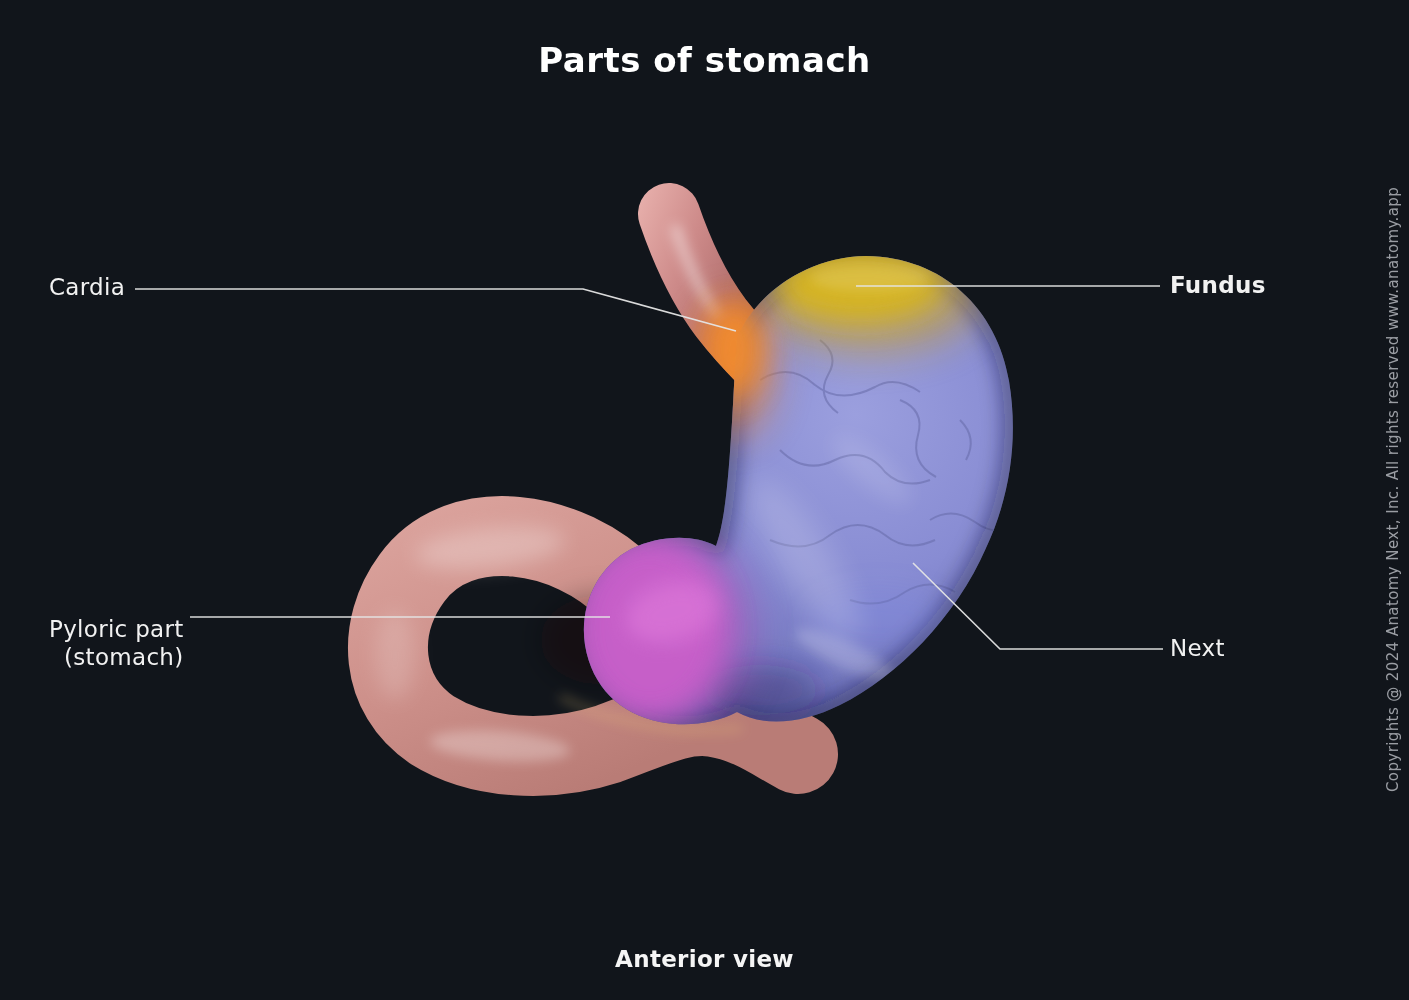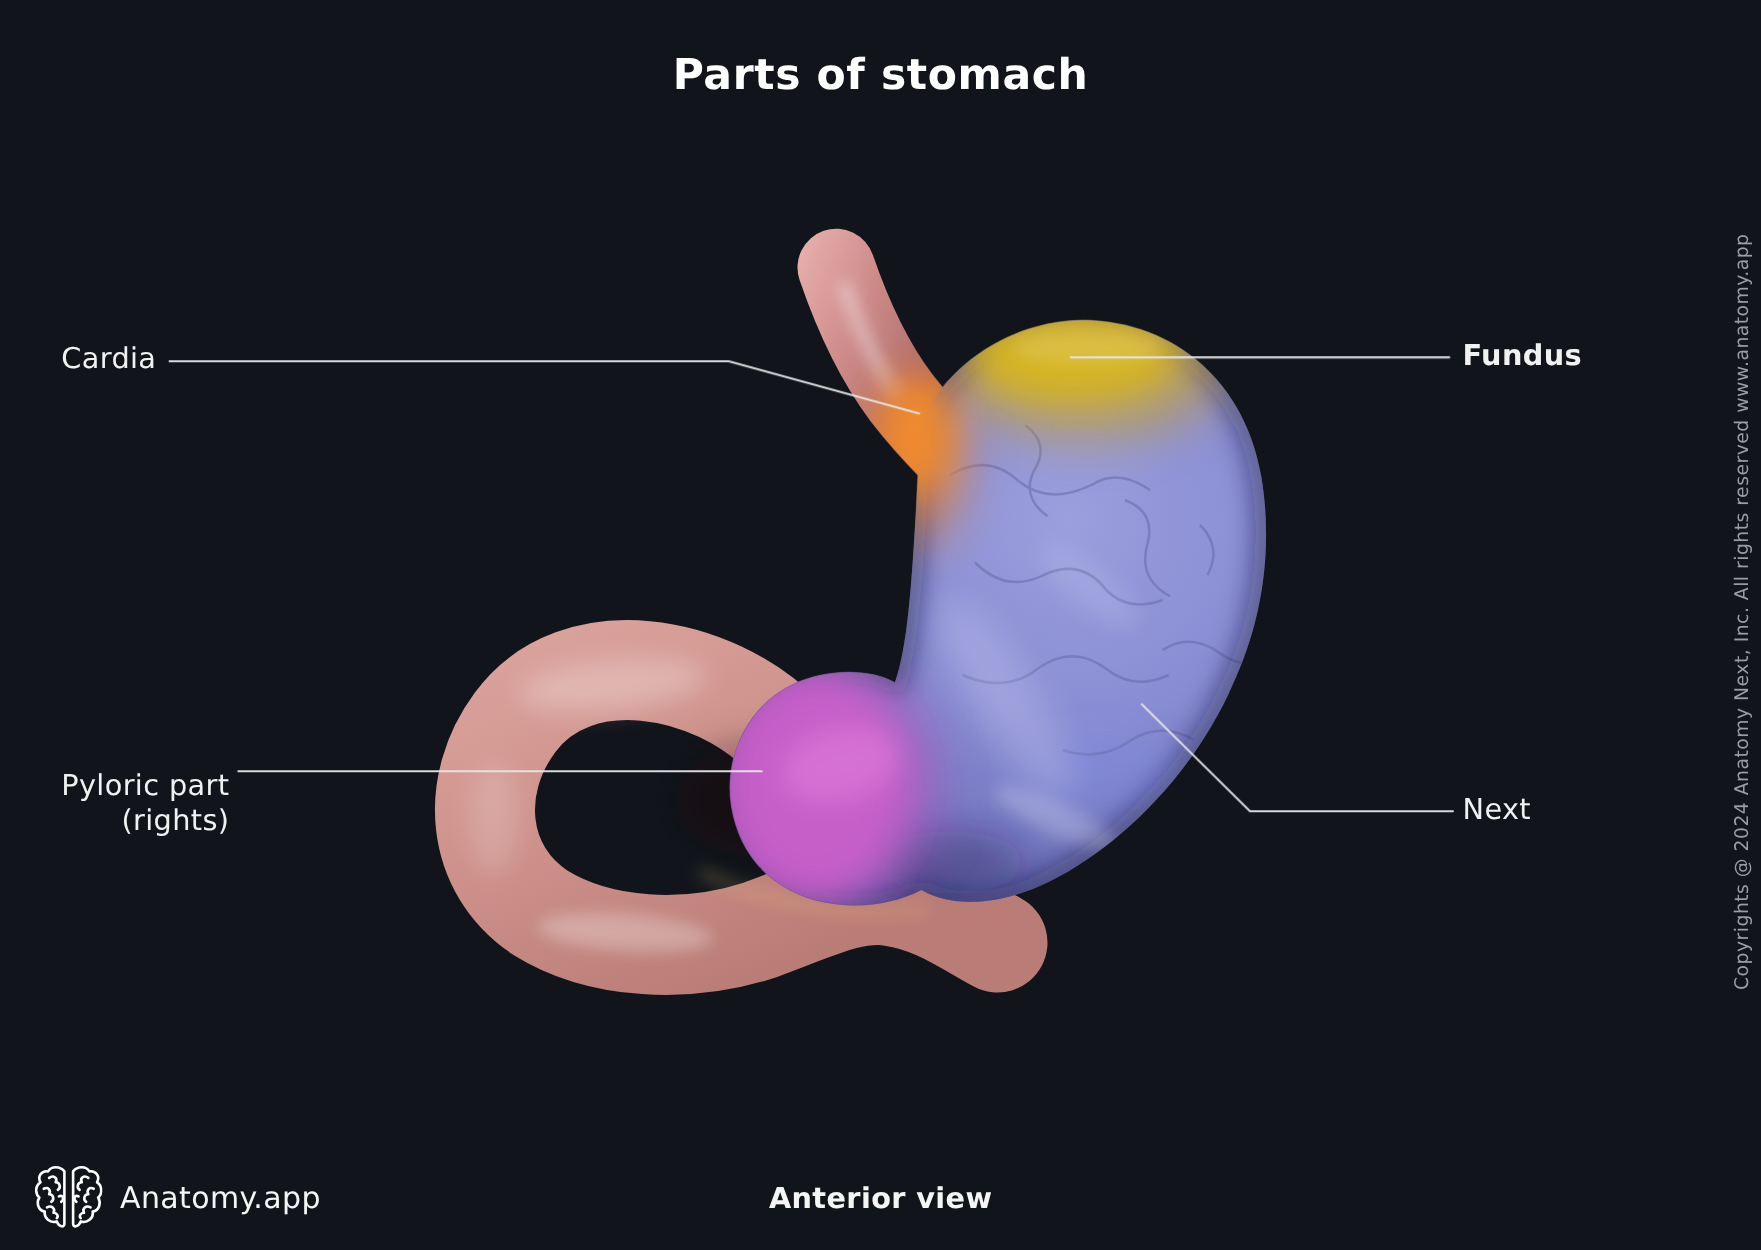--- a/index.html
+++ b/index.html
@@ -184,34 +184,21 @@
       <polyline points="913,563 1000,649 1163,649"></polyline>
     </g>
   </svg>
 
   <div class="page-title">Parts of stomach</div>
 
   <div class="label lbl-cardia">Cardia</div>
   <div class="label lbl-fundus">Fundus</div>
   <div class="label lbl-pyloric two-line">
     <div>Pyloric part</div>
-    <div>(rights)</div>
+    <div>(stomach)</div>
   </div>
   <div class="label lbl-body">Next</div>
 
-  <div class="footer-brand">
-    <svg width="54" height="56" viewBox="0 0 62 62" aria-hidden="true">
-      <g id="hemi" fill="none" stroke="#ffffff" stroke-width="2.4" stroke-linecap="round" stroke-linejoin="round">
-        <path d="M27,7 C23,2 15,2 12,7 C6,6 2,12 5,17 C0,20 0,28 4,31 C1,36 3,43 9,44 C8,50 14,55 20,53 C22,58 27,59 27,55 Z"></path>
-        <path d="M13,13 C17,10 21,13 19,17 C23,17 24,22 21,24"></path>
-        <path d="M8,23 C12,21 15,24 13,28 C17,28 18,33 15,35"></path>
-        <path d="M11,40 C15,38 19,41 17,45 C20,45 22,48 20,50"></path>
-        <path d="M22,30 C26,28 27,33 24,35"></path>
-      </g>
-      <use href="#hemi" xlink:href="#hemi" transform="translate(62,0) scale(-1,1)"></use>
-    </svg>
-    <span class="brand-text">Anatomy.app</span>
-  </div>
 
   <div class="footer-view">Anterior view</div>
 
   <div class="copyright">Copyrights @ 2024 Anatomy Next, Inc. All rights reserved www.anatomy.app</div>
 </div>
 
 </body></html>

